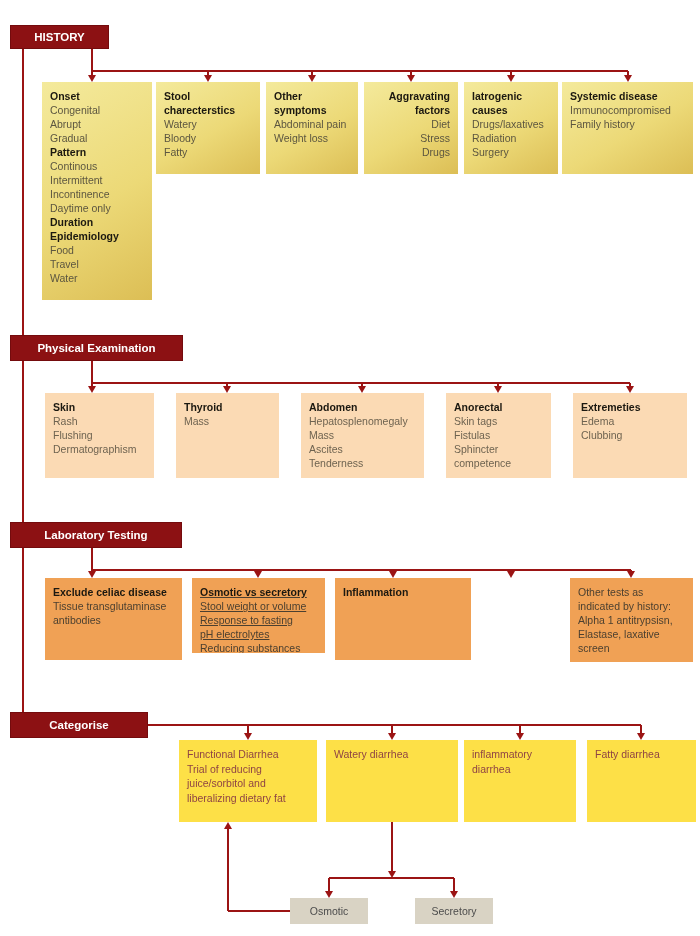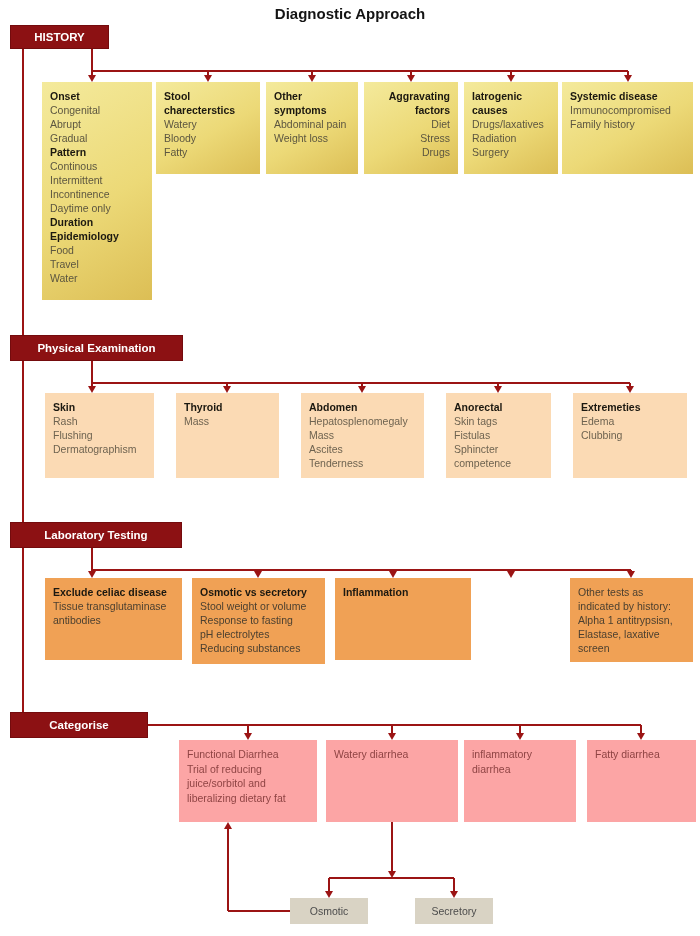--- a/index.html
+++ b/index.html
@@ -21,37 +21,36 @@
 
   .box{position:absolute;box-sizing:border-box;padding:7px 8px;font-size:10.5px;
     line-height:14px;overflow:hidden;z-index:2;}
   .box .t{font-weight:bold;color:var(--ink);}
   .box div{margin:0;}
   .box .b{font-weight:bold;color:var(--ink);}
 
   .yellow{background:linear-gradient(150deg,#f4ea9c 0%,#ecd977 55%,#dcbe55 100%);color:#5c5640;}
   .peach{background:#fbdab4;color:#6e6350;}
   .orange{background:#f0a155;color:#4c4030;}
-  .pink{background:#fca5a5;color:#8f4444;line-height:14.5px;}
+  .pink{background:#fde047;color:#8f4444;line-height:14.5px;}
   .graybox{position:absolute;background:#d9d3c4;color:#4c4c4c;font-size:10.5px;
     display:flex;align-items:center;justify-content:center;box-sizing:border-box;z-index:2;}
 
   .cl{position:absolute;background:var(--line);z-index:1;}
   .tri{position:absolute;width:0;height:0;z-index:1;}
   .tri.d{border-left:4.5px solid transparent;border-right:4.5px solid transparent;
     border-top:7px solid var(--line);}
   .tri.u{border-left:4.5px solid transparent;border-right:4.5px solid transparent;
     border-bottom:7px solid var(--line);}
 </style>
 </head>
 <body>
 
 <div id="canvas">
 
-  <div class="page-title">Diagnostic Approach</div>
 
   <div class="hdr" style="left:10px;top:25px;width:99px;height:24px;">HISTORY</div>
   <div class="hdr" style="left:10px;top:335px;width:173px;height:26px;">Physical Examination</div>
   <div class="hdr" style="left:10px;top:522px;width:172px;height:26px;">Laboratory Testing</div>
   <div class="hdr" style="left:10px;top:712px;width:138px;height:26px;">Categorise</div>
 
   <div class="box yellow" style="left:42px;top:82px;width:110px;height:218px;">
     <div class="t">Onset</div>
     <div>
         <div>Congenital</div>
@@ -146,21 +145,21 @@
         <div>Clubbing</div>
       </div>
   </div>
 
   <div class="box orange" style="left:45px;top:578px;width:137px;height:82px;">
     <div class="t">Exclude celiac disease</div>
     <div>
         <div>Tissue transglutaminase antibodies</div>
       </div>
   </div>
-  <div class="box orange" style="left:192px;top:578px;width:133px;height:86px;">
+  <div class="box orange" style="left:192px;top:578px;width:133px;height:75px;text-decoration:underline;">
     <div class="t">Osmotic vs secretory</div>
     <div>
         <div>Stool weight or volume</div>
         <div>Response to fasting</div>
         <div>pH  electrolytes</div>
         <div>Reducing substances</div>
       </div>
   </div>
   <div class="box orange" style="left:335px;top:578px;width:136px;height:82px;">
     <div class="t">Inflammation</div>

